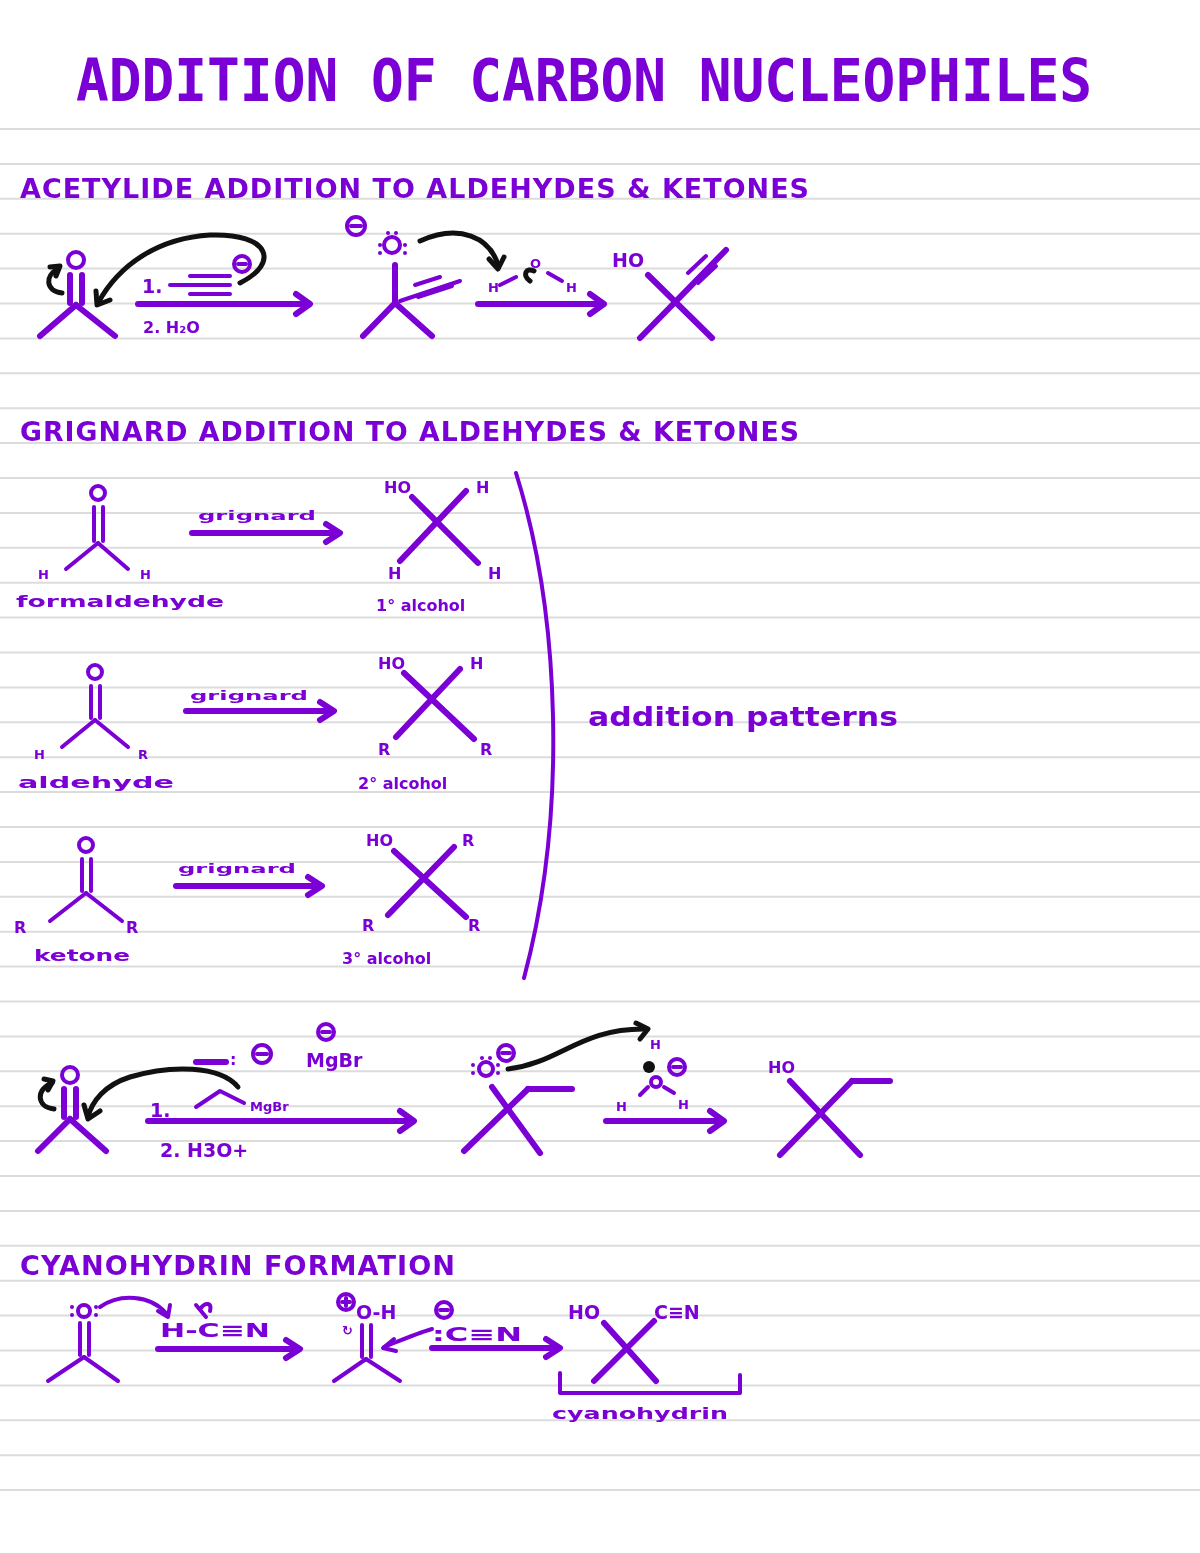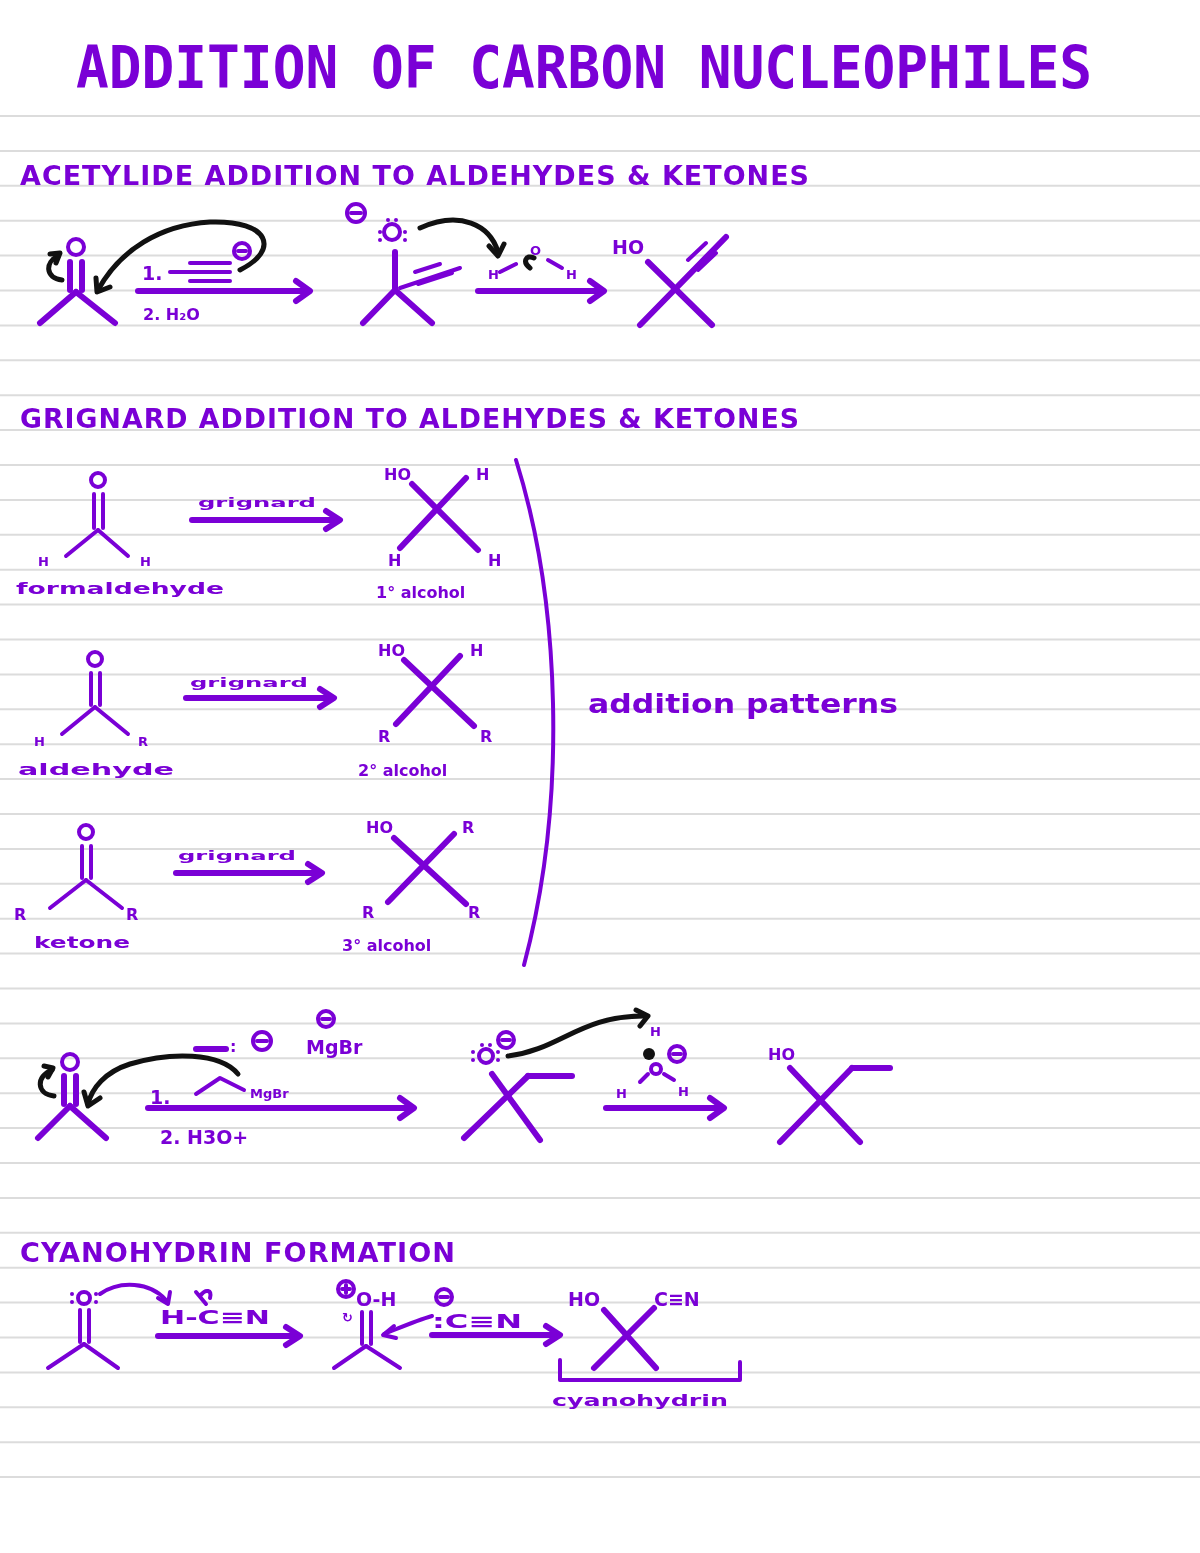--- a/index.html
+++ b/index.html
@@ -1,17 +1,17 @@
 <!DOCTYPE html>
 <html><head>
 <meta charset="utf-8">
 <style>
   html, body { margin: 0; padding: 0; background: #ffffff; }
   body { width: 1200px; height: 1553px; overflow: hidden; position: relative; }
-  #page { position: absolute; left: 0; top: 0; width: 1200px; height: 1174px; background: #fff; }
+  #page { position: absolute; left: 0; top: 13px; width: 1200px; height: 1174px; background: #fff; }
   svg { position: absolute; left: 0; top: 0; }
   .ink { stroke: #7A00D6; stroke-width: 6; fill: none; stroke-linecap: round; stroke-linejoin: round; }
   .ink-thin { stroke: #7A00D6; stroke-width: 4; fill: none; stroke-linecap: round; stroke-linejoin: round; }
   .blk { stroke: #111111; stroke-width: 5; fill: none; stroke-linecap: round; stroke-linejoin: round; }
   .rule { stroke: #dcdcdc; stroke-width: 2; }
   .title { fill: #7A00D6; font-family: "DejaVu Sans Mono", monospace; font-weight: bold; font-size: 58px; }
   .head { fill: #7A00D6; font-family: "DejaVu Sans", sans-serif; font-weight: bold; font-size: 26px; letter-spacing: 1px; }
   .lbl { fill: #7A00D6; font-family: "DejaVu Sans", sans-serif; font-weight: bold; font-size: 19px; }
   .sm { fill: #7A00D6; font-family: "DejaVu Sans", sans-serif; font-weight: bold; font-size: 16px; }
   .xs { fill: #7A00D6; font-family: "DejaVu Sans", sans-serif; font-weight: bold; font-size: 13px; }

